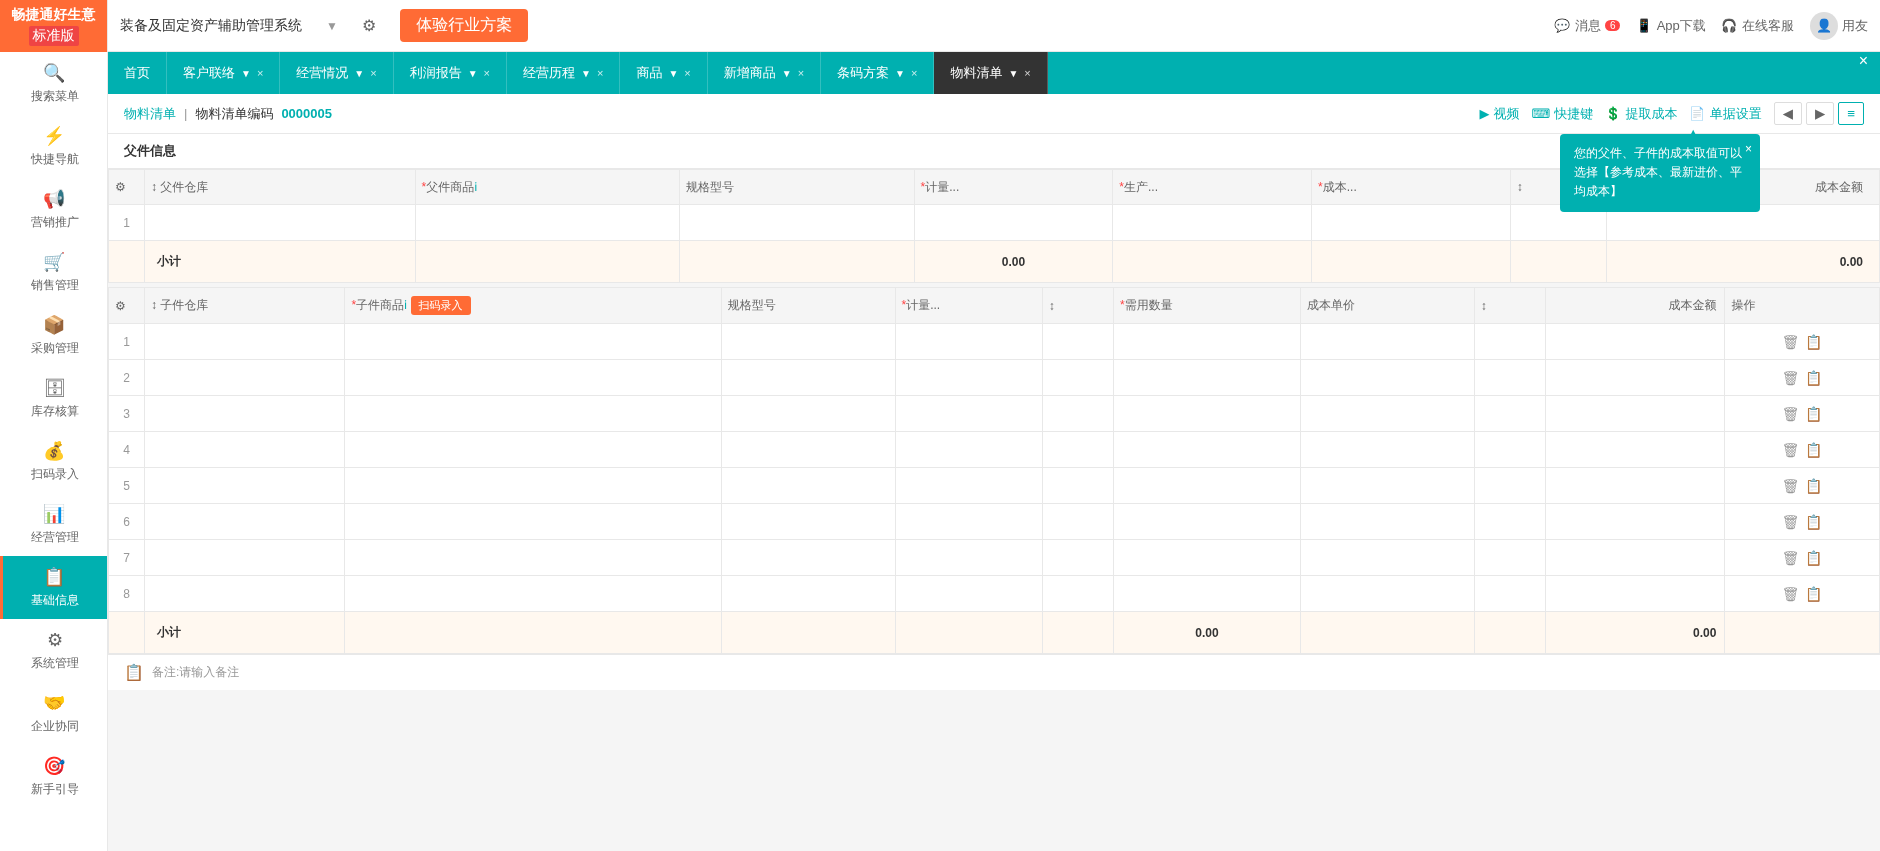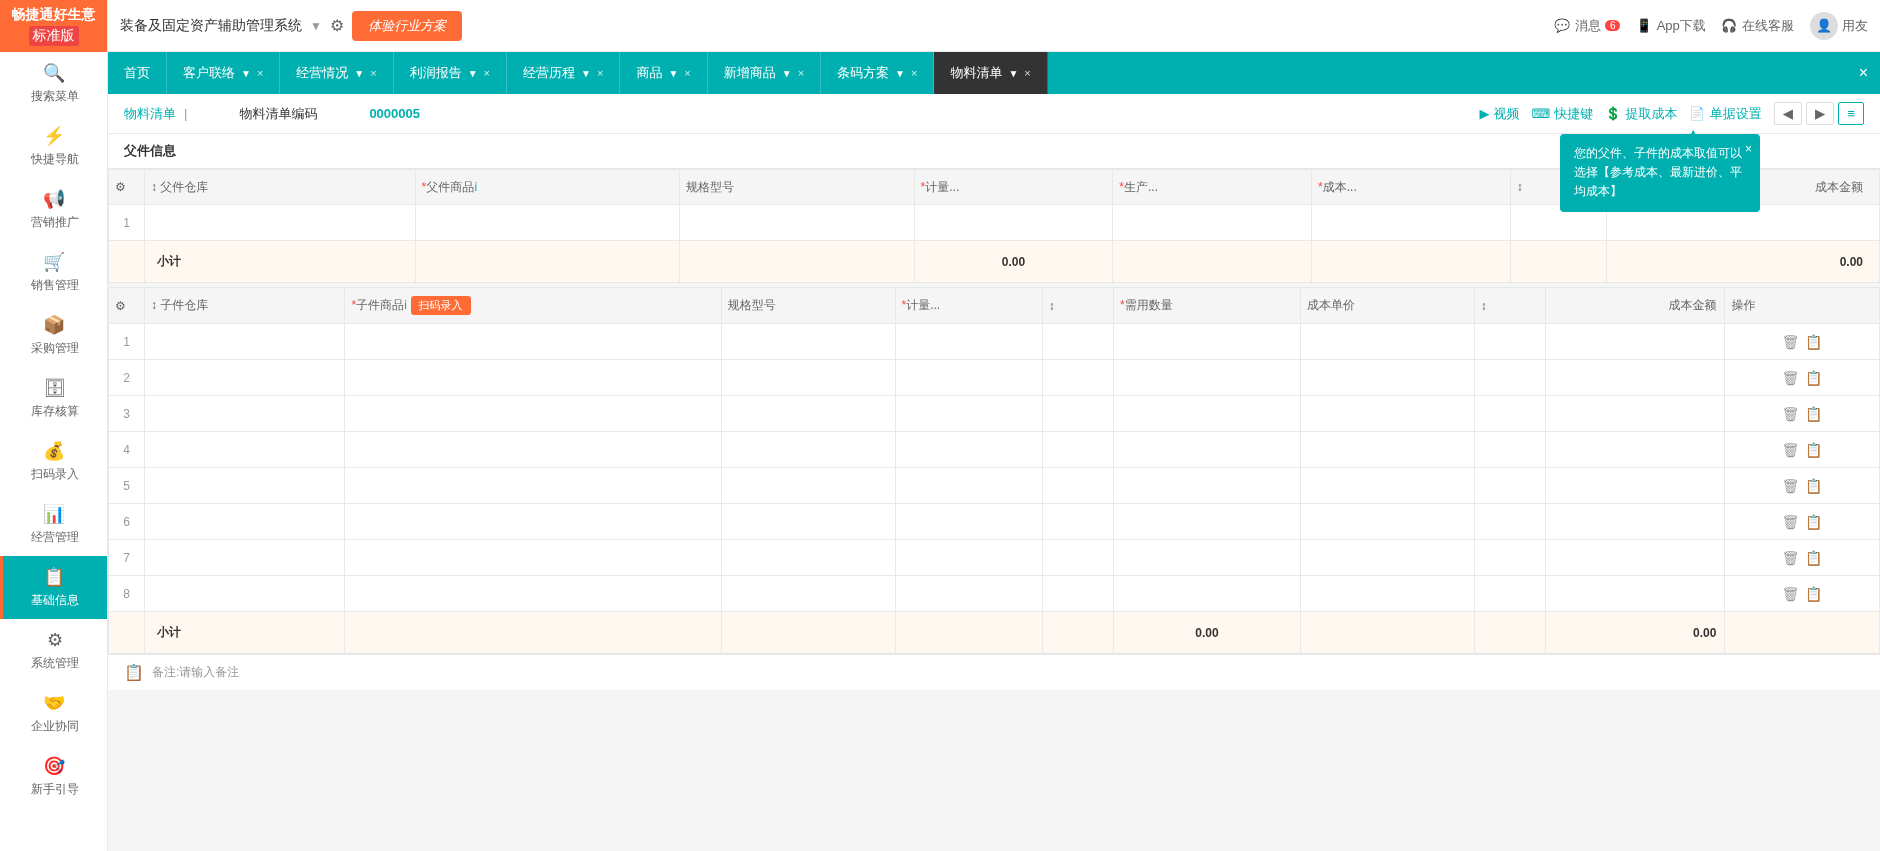--- a/index.html
+++ b/index.html
@@ -12,46 +12,46 @@
     .sidebar-logo .logo-sub { font-size: 14px; background: #ef4444; padding: 1px 4px; border-radius: 2px; margin-top: 2px; }
     .sidebar-item { display: flex; flex-direction: column; align-items: center; padding: 10px 8px; cursor: pointer; color: #666; font-size: 12px; border-left: 3px solid transparent; }
     .sidebar-item.active { color: #fff; background: #00b0b0; border-left: 3px solid #ff6b35; }
     .sidebar-item .icon { font-size: 18px; margin-bottom: 4px; }
     
     
     .main { flex: 1; display: flex; flex-direction: column; overflow: hidden; }
     
     
     .topbar { background: #fff; height: 52px; display: flex; align-items: center; padding: 0 12px; border-bottom: 1px solid #e8e8e8; justify-content: space-between; flex-shrink: 0; }
-    .topbar-left { display: flex; align-items: center; gap: 8px; }
+    .topbar-left { display: flex; align-items: center; gap: 24px; }
     .topbar-title { font-size: 14px; color: #333; }
     .topbar-arrow { color: #999; font-size: 12px; cursor: pointer; }
     .topbar-gear { color: #666; cursor: pointer; font-size: 16px; }
-    .topbar-btn { background: #ff6b35; color: #fff; border: none; padding: 6px 16px; border-radius: 4px; cursor: pointer; font-size: 13px; font-style: italic; }
+    .topbar-btn { background: #ff6b35; color: #fff; border: none; padding: 6px 16px; border-radius: 4px; cursor: pointer; font-size: 16px; }
     .topbar-right { display: flex; align-items: center; gap: 16px; color: #666; font-size: 13px; }
     .topbar-right .icon-btn { display: flex; align-items: center; gap: 4px; cursor: pointer; }
     .badge { background: #ff4444; color: #fff; border-radius: 10px; padding: 0 5px; font-size: 10px; }
     .user-icon { width: 28px; height: 28px; background: #ddd; border-radius: 50%; display: flex; align-items: center; justify-content: center; }
     
     
-    .nav-tabs { background: #00b0b0; display: flex; align-items: center; flex-shrink: 0; height: 42px; overflow: hidden; }
+    .nav-tabs { background: #00b0b0; display: flex; flex-shrink: 0; height: 42px; overflow: hidden; }
     .nav-tab { color: #fff; padding: 0 16px; height: 42px; display: flex; align-items: center; gap: 6px; cursor: pointer; font-size: 13px; white-space: nowrap; border-right: 1px solid rgba(255,255,255,0.2); }
     .nav-tab.active { background: #333; }
     .nav-tab .close-icon { font-size: 11px; opacity: 0.8; }
     .nav-tab .arrow { font-size: 10px; }
     .nav-close-all { margin-left: auto; color: #fff; padding: 0 12px; cursor: pointer; font-size: 16px; }
     
     
     .page-content { flex: 1; overflow-y: auto; padding: 0; background: #f5f5f5; position: relative; }
     
     
     .breadcrumb-bar { background: #fff; padding: 8px 16px; display: flex; align-items: center; gap: 8px; border-bottom: 1px solid #e8e8e8; position: relative; }
     .breadcrumb-item { color: #00b0b0; font-size: 13px; cursor: pointer; }
     .breadcrumb-sep { color: #999; }
-    .breadcrumb-code { color: #333; font-size: 13px; margin-left: 44px; }
+    .breadcrumb-code { color: #333; font-size: 13px; }
     .breadcrumb-actions { margin-left: auto; display: flex; align-items: center; gap: 12px; color: #666; font-size: 13px; }
     .breadcrumb-actions .action-item { display: flex; align-items: center; gap: 4px; cursor: pointer; color: #00b0b0; }
     .nav-arrows { display: flex; gap: 4px; }
     .nav-arrow-btn { border: 1px solid #ddd; background: #fff; padding: 3px 8px; cursor: pointer; color: #666; border-radius: 2px; }
     .list-view-btn { border: 1px solid #00b0b0; background: #fff; padding: 3px 8px; cursor: pointer; color: #00b0b0; border-radius: 2px; }
     
     
     .tooltip-box { position: absolute; right: 120px; top: 40px; background: #00b0b0; color: #fff; padding: 10px 14px; border-radius: 4px; font-size: 12px; width: 200px; z-index: 100; line-height: 1.6; }
     .tooltip-box::before { content: '▲'; position: absolute; top: -12px; right: 60px; color: #00b0b0; font-size: 14px; }
     .tooltip-close { position: absolute; top: 6px; right: 8px; cursor: pointer; }

